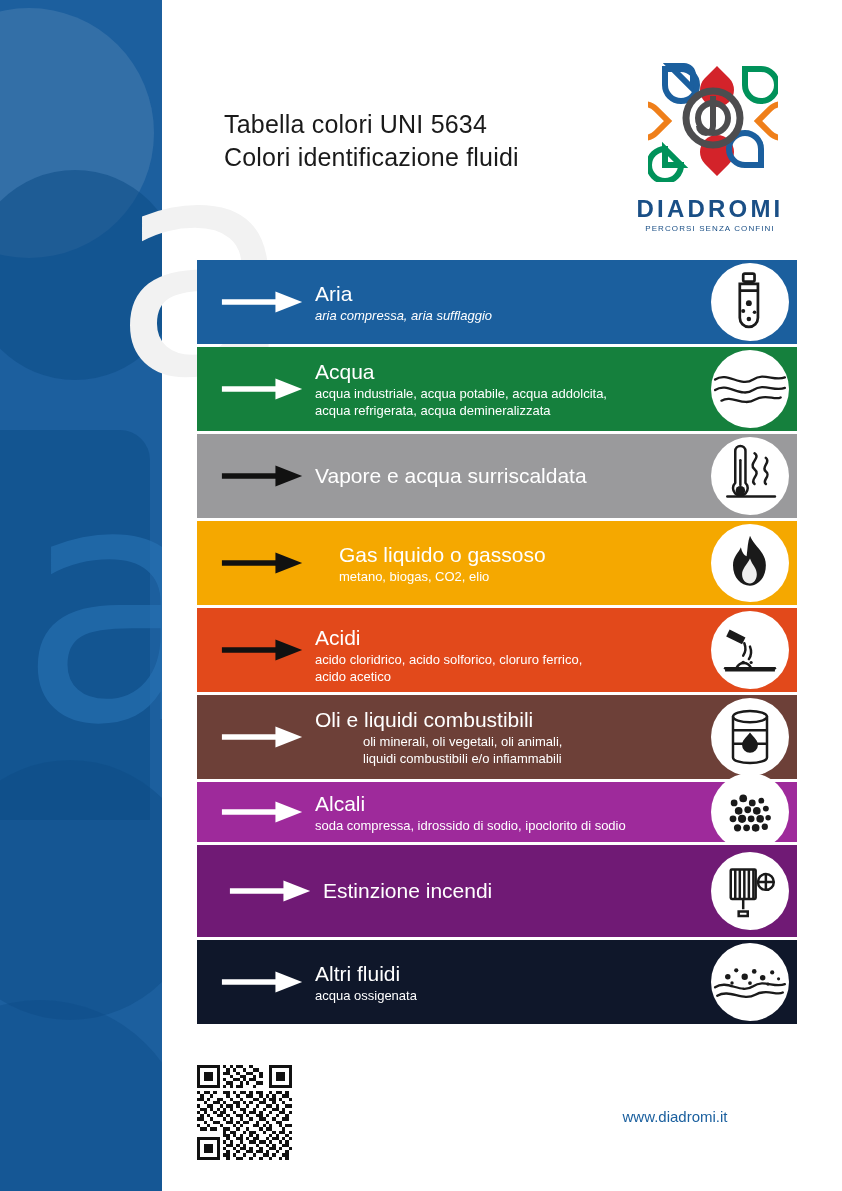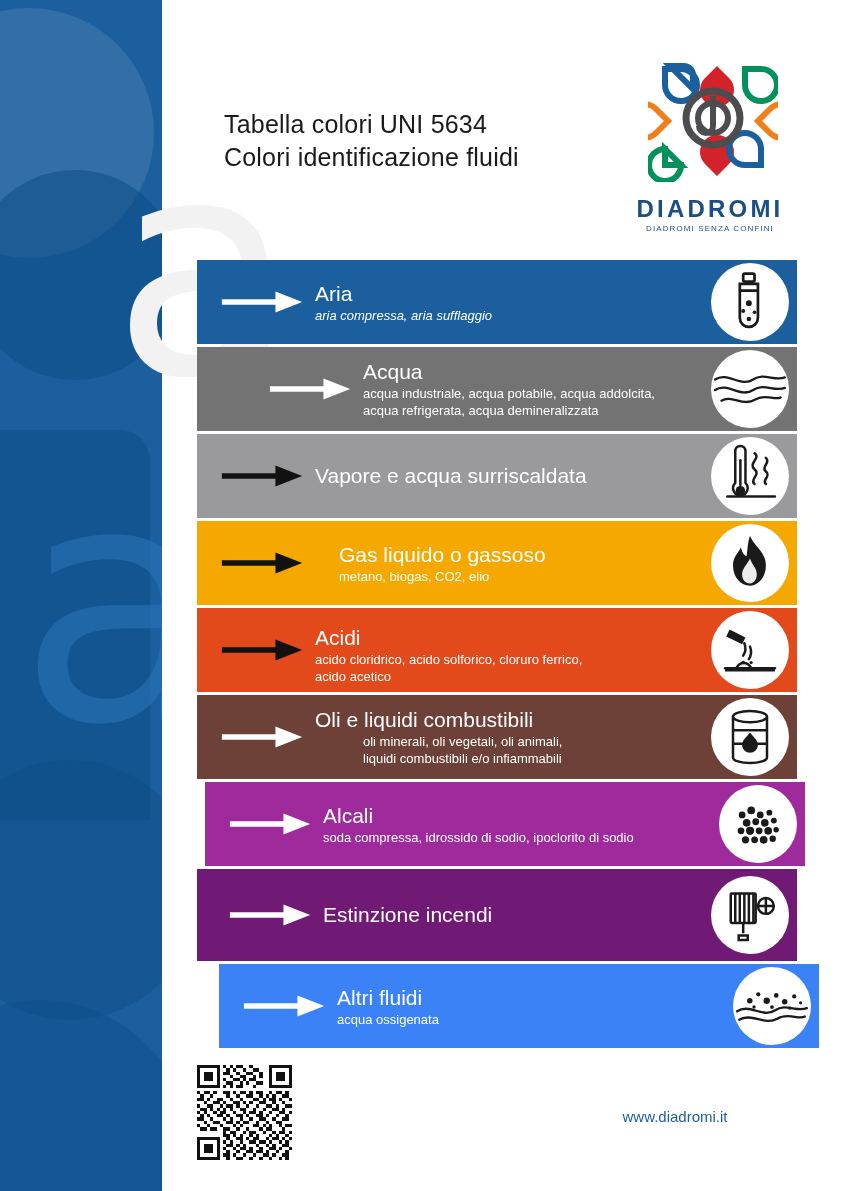--- a/index.html
+++ b/index.html
@@ -257,21 +257,21 @@
 
           <path d="M113 97 L113 113 L97 113 A16 16 0 1 1 113 97 Z" fill="none" stroke="#1b5f9e" stroke-width="6"></path>
 
           <circle cx="65" cy="66" r="27" fill="none" stroke="#4d4d4f" stroke-width="7"></circle>
           <circle cx="65" cy="66" r="15" fill="none" stroke="#4d4d4f" stroke-width="6"></circle>
           <path d="M65 44 v30 a7 7 0 0 1-14 0" fill="none" stroke="#4d4d4f" stroke-width="6"></path>
         </g>
       </svg>
     </div>
     <div class="logo-brand">DIADROMI</div>
-    <div class="logo-sub">DIADROMI SENZA CONFINI</div>
+    <div class="logo-sub">PERCORSI SENZA CONFINI</div>
   </div>
 
   <div class="rows" id="rows">
       <div class="row" style="background: rgb(27, 95, 158); height: 84px;">
         <div class="row-arrow">
           <svg class="arrow-svg" viewBox="0 0 90 26" width="86" height="26" aria-hidden="true">
     <path d="M2 13 h62" stroke="#ffffff" stroke-width="6" fill="none"></path>
     <path d="M58 2 L86 13 L58 24 Z" fill="#ffffff"></path>
   </svg>
         </div>
@@ -288,21 +288,21 @@
         </g>
         <g fill="#1a1a1a">
           <circle cx="29" cy="31" r="2.6"></circle>
           <circle cx="24" cy="38" r="1.8"></circle>
           <circle cx="34" cy="39" r="1.6"></circle>
           <circle cx="29" cy="45" r="2"></circle>
         </g>
       </svg>
         </div>
       </div>
-      <div class="row" style="background: #737373; height: 84px; padding-left: 48px;">
+      <div class="row" style="background: #15803d; height: 84px;">
         <div class="row-arrow">
           <svg class="arrow-svg" viewBox="0 0 90 26" width="86" height="26" aria-hidden="true">
     <path d="M2 13 h62" stroke="#ffffff" stroke-width="6" fill="none"></path>
     <path d="M58 2 L86 13 L58 24 Z" fill="#ffffff"></path>
   </svg>
         </div>
         <div class="row-text">
           <div class="row-name" style="color: rgb(255, 255, 255);">Acqua</div>
           <div class="row-desc" style="color: rgb(255, 255, 255); white-space: pre-line;">acqua industriale, acqua potabile, acqua addolcita,
 acqua refrigerata, acqua demineralizzata</div>
@@ -403,21 +403,21 @@
           <svg viewBox="0 0 60 60" width="68" height="68" aria-hidden="true">
         <g fill="none" stroke="#1a1a1a" stroke-width="2.2">
           <ellipse cx="30" cy="12" rx="15" ry="5"></ellipse>
           <path d="M15 12 v36 a15 5 0 0 0 30 0 v-36"></path>
           <path d="M15 24 h30 M15 36 h30"></path>
         </g>
         <path d="M30 26 c4 5 7 7 7 11 a7 7 0 0 1-14 0 c0-4 3-6 7-11 z" fill="#1a1a1a"></path>
       </svg>
         </div>
       </div>
-      <div class="row" style="background: rgb(158, 42, 155); height: 84px; margin-left: 8px;">
+      <div class="row" style="background: rgb(158, 42, 155); height: 60px;">
         <div class="row-arrow">
           <svg class="arrow-svg" viewBox="0 0 90 26" width="86" height="26" aria-hidden="true">
     <path d="M2 13 h62" stroke="#ffffff" stroke-width="6" fill="none"></path>
     <path d="M58 2 L86 13 L58 24 Z" fill="#ffffff"></path>
   </svg>
         </div>
         <div class="row-text">
           <div class="row-name" style="color: rgb(255, 255, 255);">Alcali</div>
           <div class="row-desc" style="color: rgb(255, 255, 255); white-space: pre-line;">soda compressa, idrossido di sodio, ipoclorito di sodio</div>
         </div>
@@ -460,21 +460,21 @@
         <g fill="none" stroke="#1a1a1a" stroke-width="2.2">
           <rect x="13" y="11" width="22" height="26" rx="1"></rect>
           <path d="M17 11 v26 M21 11 v26 M25 11 v26 M29 11 v26 M33 11 v26"></path>
           <circle cx="44" cy="22" r="7"></circle>
           <path d="M37 22 h14 M44 15 v14"></path>
           <path d="M24 37 v9 M20 48 h8 v4 h-8 z"></path>
         </g>
       </svg>
         </div>
       </div>
-      <div class="row" style="background: #3b82f6; height: 84px; margin-left: 22px;">
+      <div class="row" style="background: #0f172a; height: 84px;">
         <div class="row-arrow">
           <svg class="arrow-svg" viewBox="0 0 90 26" width="86" height="26" aria-hidden="true">
     <path d="M2 13 h62" stroke="#ffffff" stroke-width="6" fill="none"></path>
     <path d="M58 2 L86 13 L58 24 Z" fill="#ffffff"></path>
   </svg>
         </div>
         <div class="row-text">
           <div class="row-name" style="color: rgb(255, 255, 255);">Altri fluidi</div>
           <div class="row-desc" style="color: rgb(255, 255, 255); white-space: pre-line;">acqua ossigenata</div>
         </div>

